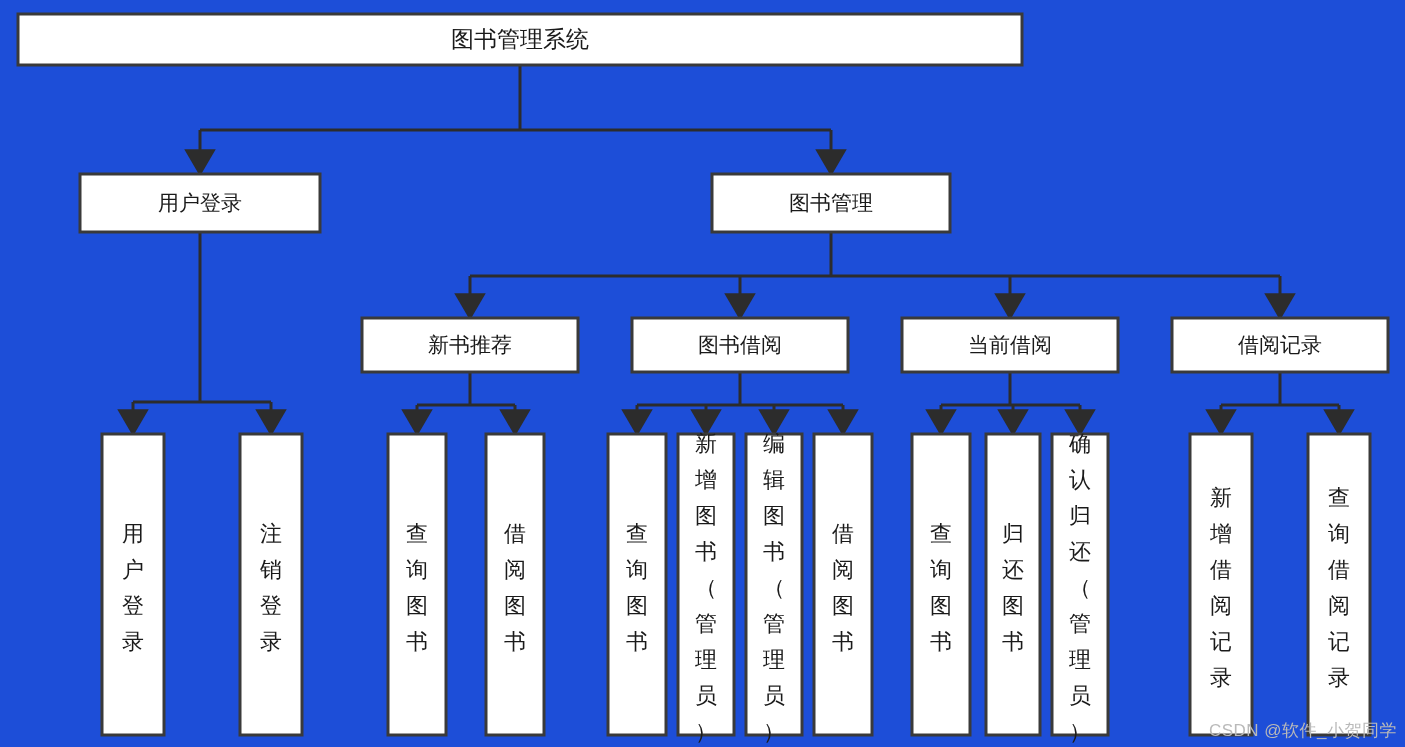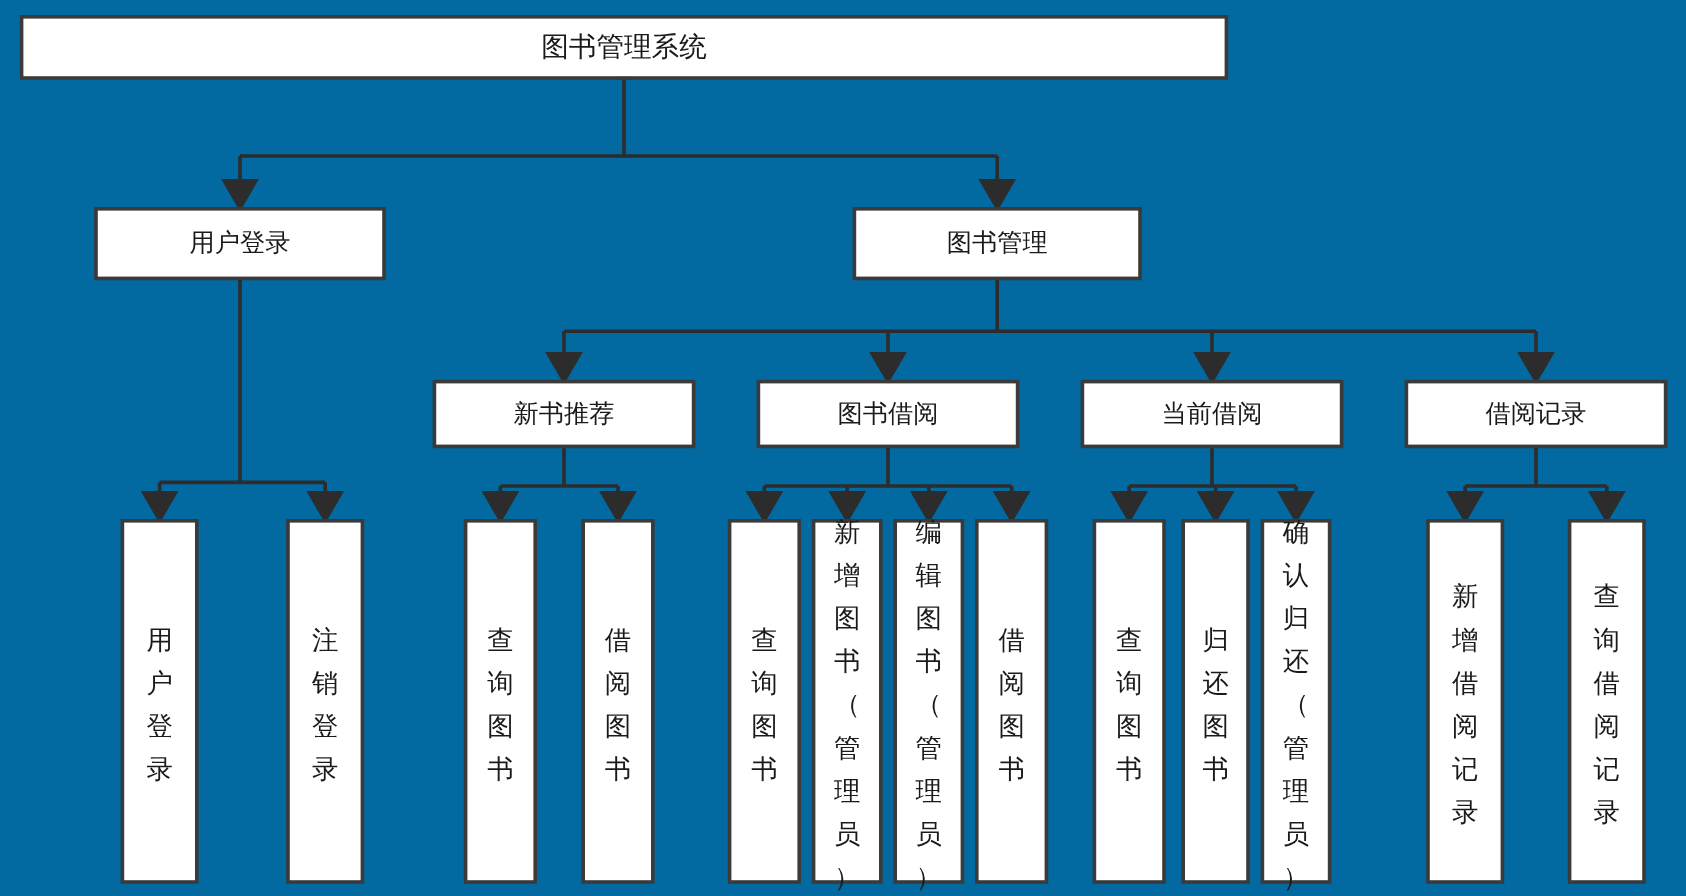--- a/index.html
+++ b/index.html
@@ -7,21 +7,21 @@
     padding: 0;
     background: #ffffff;
   }
   body {
     font-family: "Liberation Sans", "DejaVu Sans", sans-serif;
   }
   #stage {
     position: relative;
     width: 1405px;
     height: 747px;
-    background: #0369a1;
+    background: #1d4ed8;
     overflow: hidden;
   }
   #diagram {
     position: absolute;
     left: 0;
     top: 0;
     width: 1405px;
     height: 747px;
     display: block;
   }
@@ -187,13 +187,14 @@
           <rect x="1190" y="434" width="62" height="301" class="node-box"></rect>
           <text x="1221" y="504.58" class="vlabel"><tspan x="1221" dy="0">新</tspan><tspan x="1221" dy="36">增</tspan><tspan x="1221" dy="36">借</tspan><tspan x="1221" dy="36">阅</tspan><tspan x="1221" dy="36">记</tspan><tspan x="1221" dy="36">录</tspan></text>
         </g>
         <g>
           <rect x="1308" y="434" width="62" height="301" class="node-box"></rect>
           <text x="1339" y="504.58" class="vlabel"><tspan x="1339" dy="0">查</tspan><tspan x="1339" dy="36">询</tspan><tspan x="1339" dy="36">借</tspan><tspan x="1339" dy="36">阅</tspan><tspan x="1339" dy="36">记</tspan><tspan x="1339" dy="36">录</tspan></text>
         </g>
       </g>
   </svg>
 
+  <div class="watermark">CSDN @软件_小贺同学</div>
 </div>
 
 </body></html>

